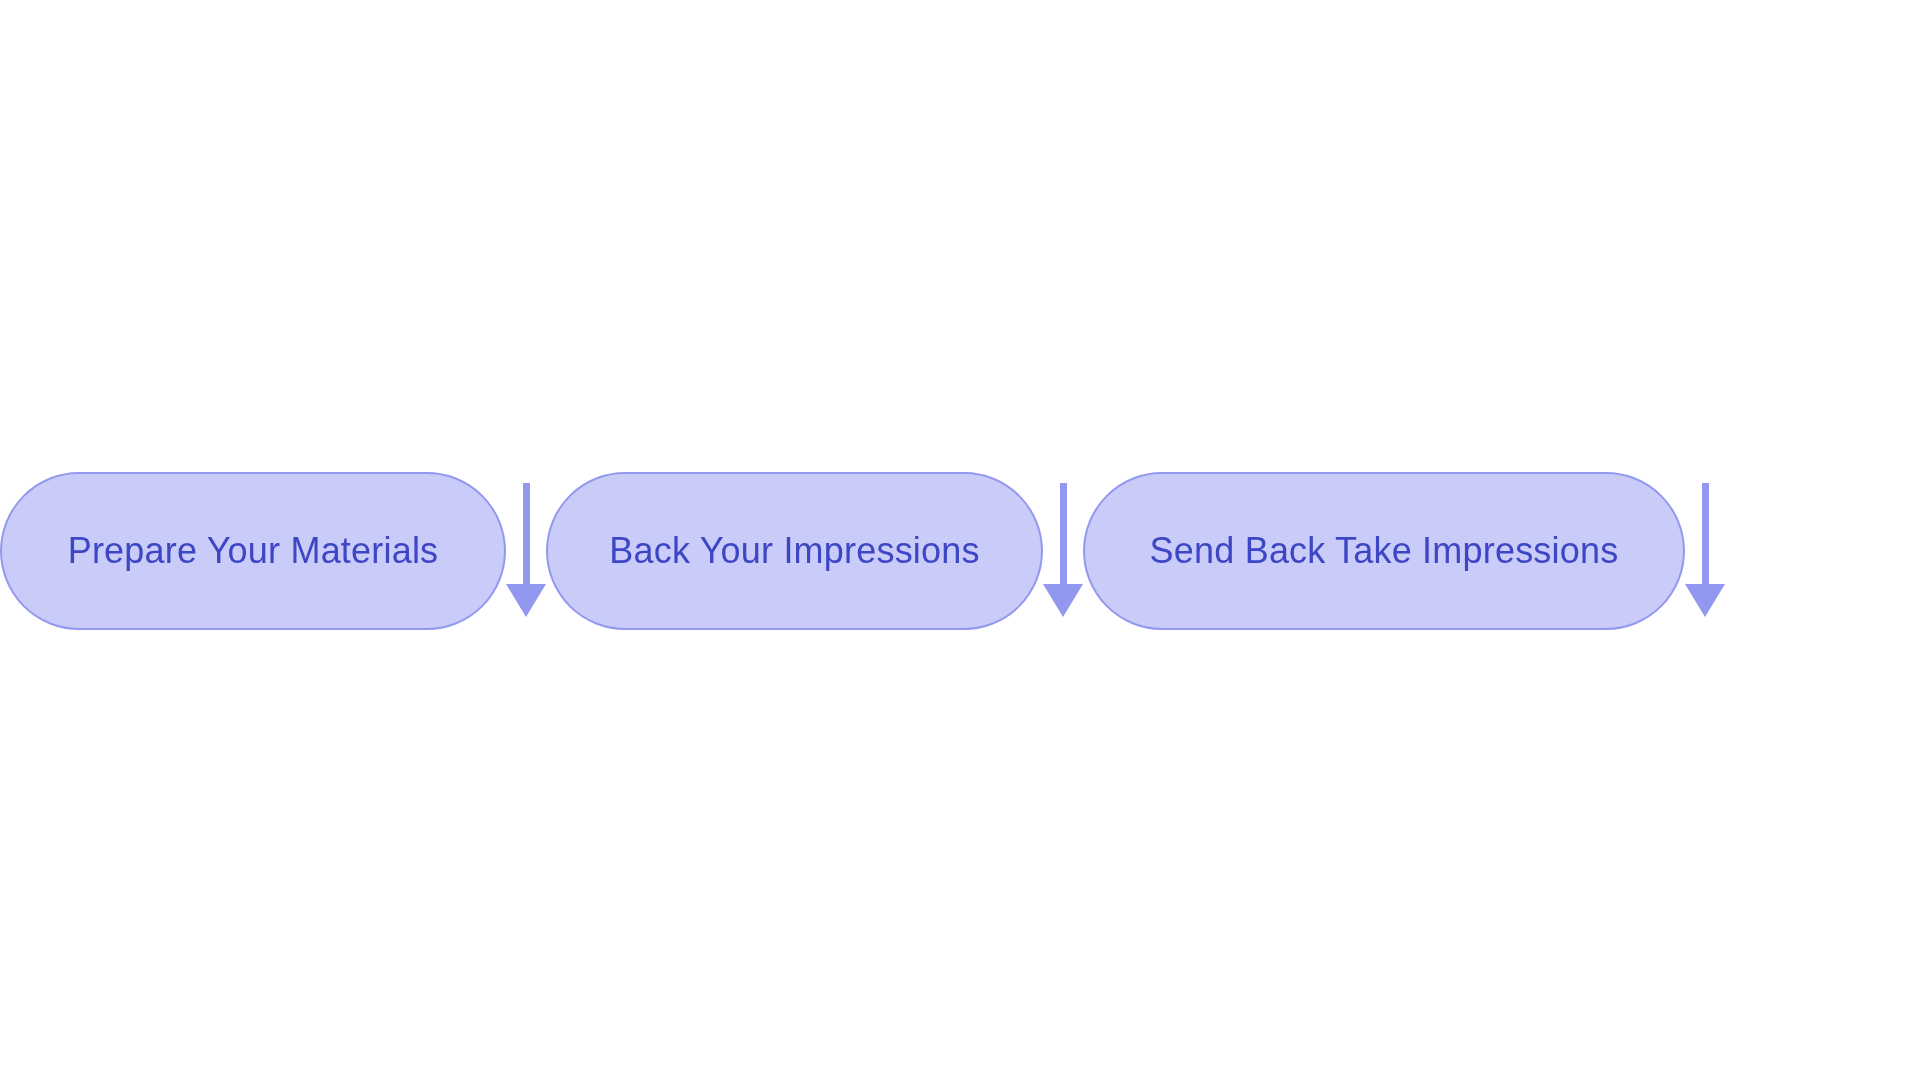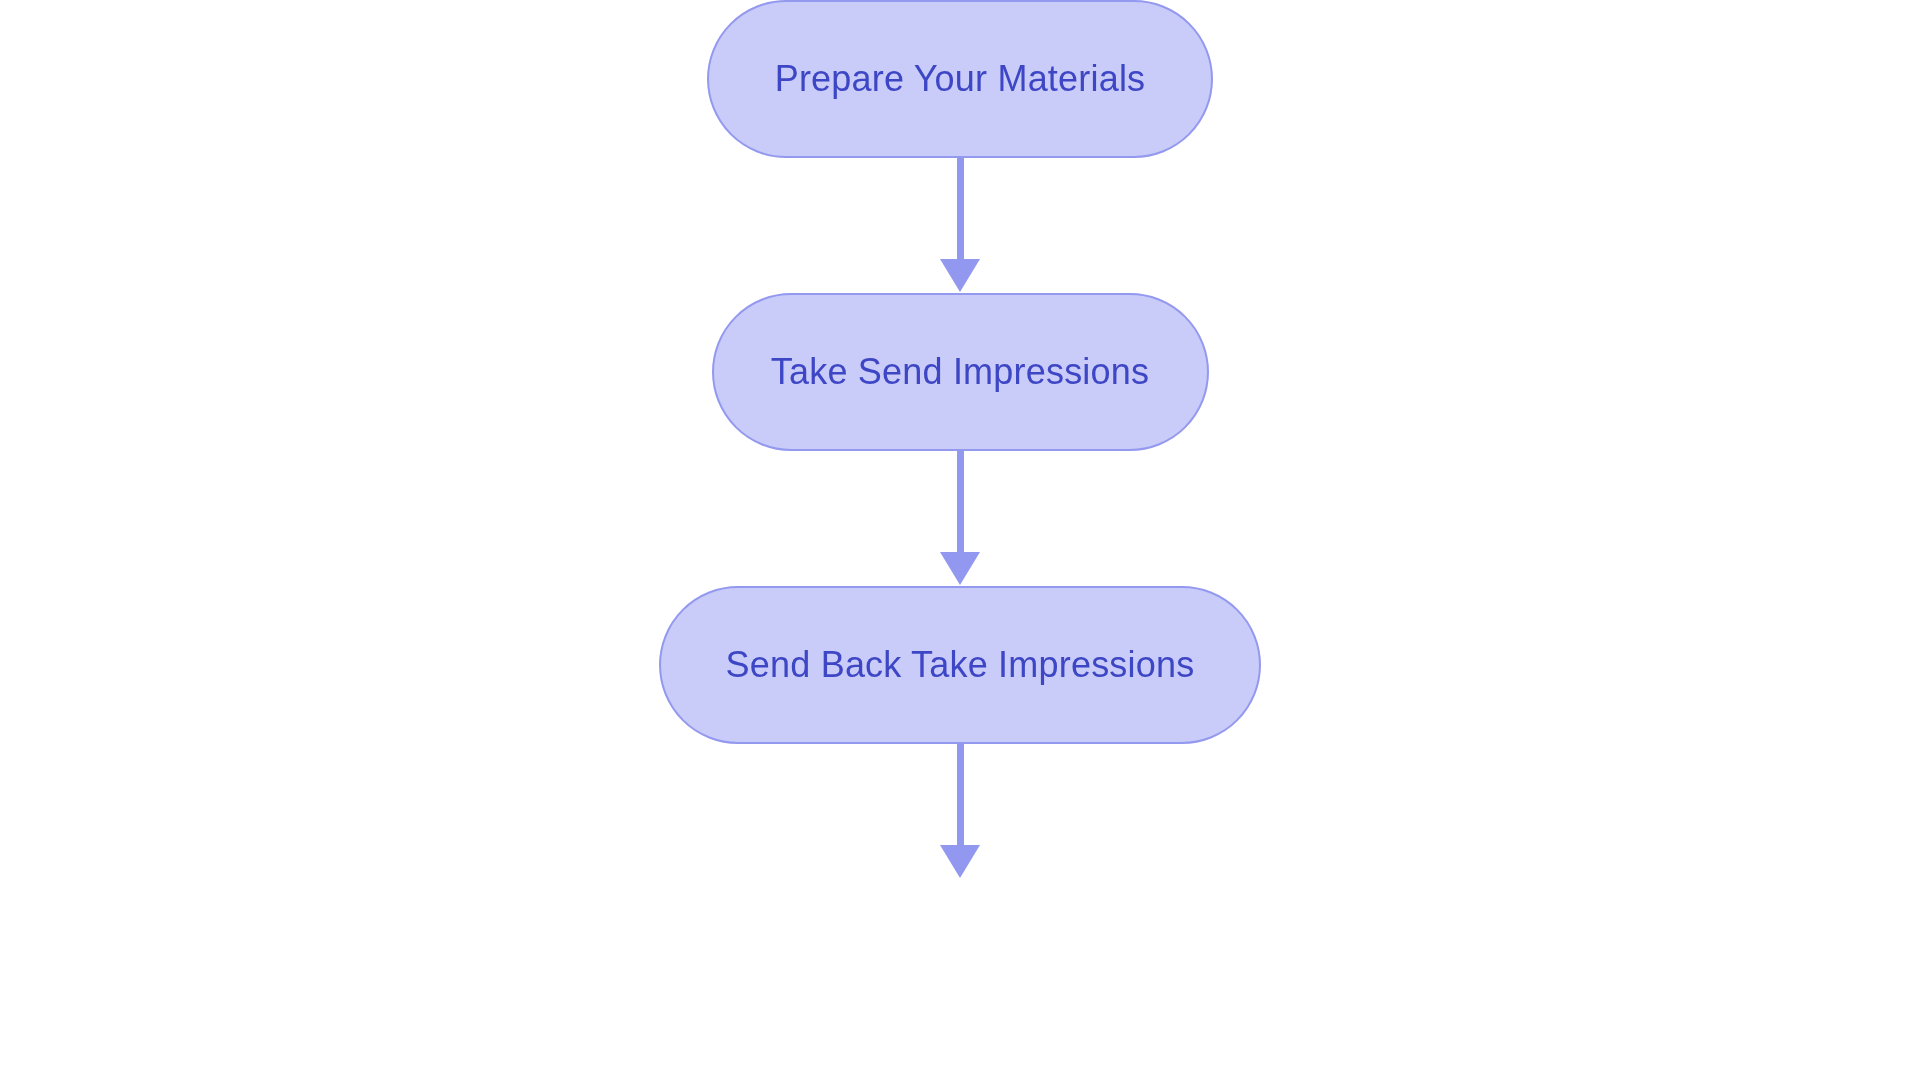--- a/index.html
+++ b/index.html
@@ -9,22 +9,22 @@
     width: 1920px;
     height: 1083px;
     overflow: hidden;
     font-family: "Liberation Sans", "DejaVu Sans", sans-serif;
   }
   .canvas {
     position: relative;
     width: 1920px;
     height: 1083px;
     display: flex;
-    flex-direction: column;
     align-items: center;
+    padding-top: 18px;
     box-sizing: border-box;
   }
   .node {
     height: 158px;
     border-radius: 79px;
     background: var(--node-fill, #c9cbf8);
     border: 2px solid var(--node-border, #9499f0);
     box-sizing: border-box;
     display: flex;
     align-items: center;
@@ -71,21 +71,21 @@
   <div class="node node-1">
     <span class="node-label">Prepare Your Materials</span>
   </div>
 
   <div class="arrow">
     <div class="arrow-line"></div>
     <div class="arrow-head"></div>
   </div>
 
   <div class="node node-2">
-    <span class="node-label">Take Send Impressions</span>
+    <span class="node-label">Back Your Impressions</span>
   </div>
 
   <div class="arrow">
     <div class="arrow-line"></div>
     <div class="arrow-head"></div>
   </div>
 
   <div class="node node-3">
     <span class="node-label">Send Back Take Impressions</span>
   </div>

